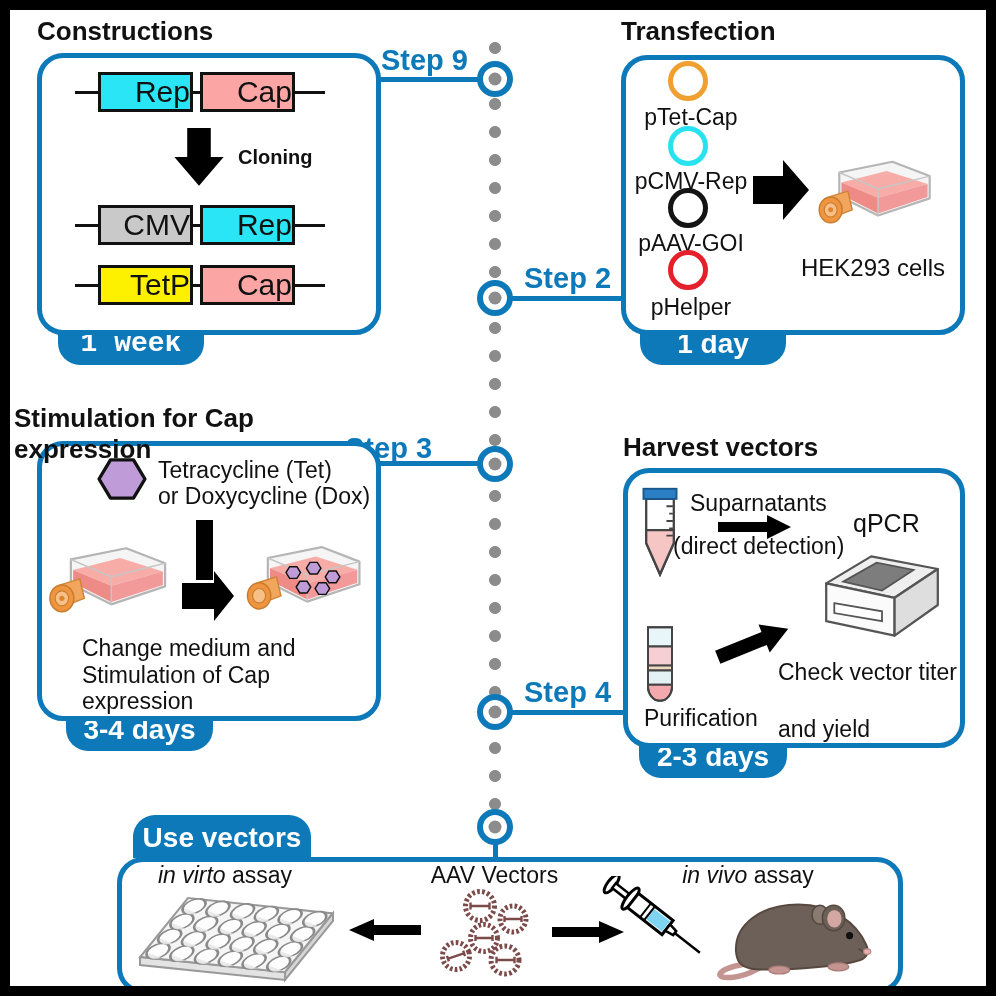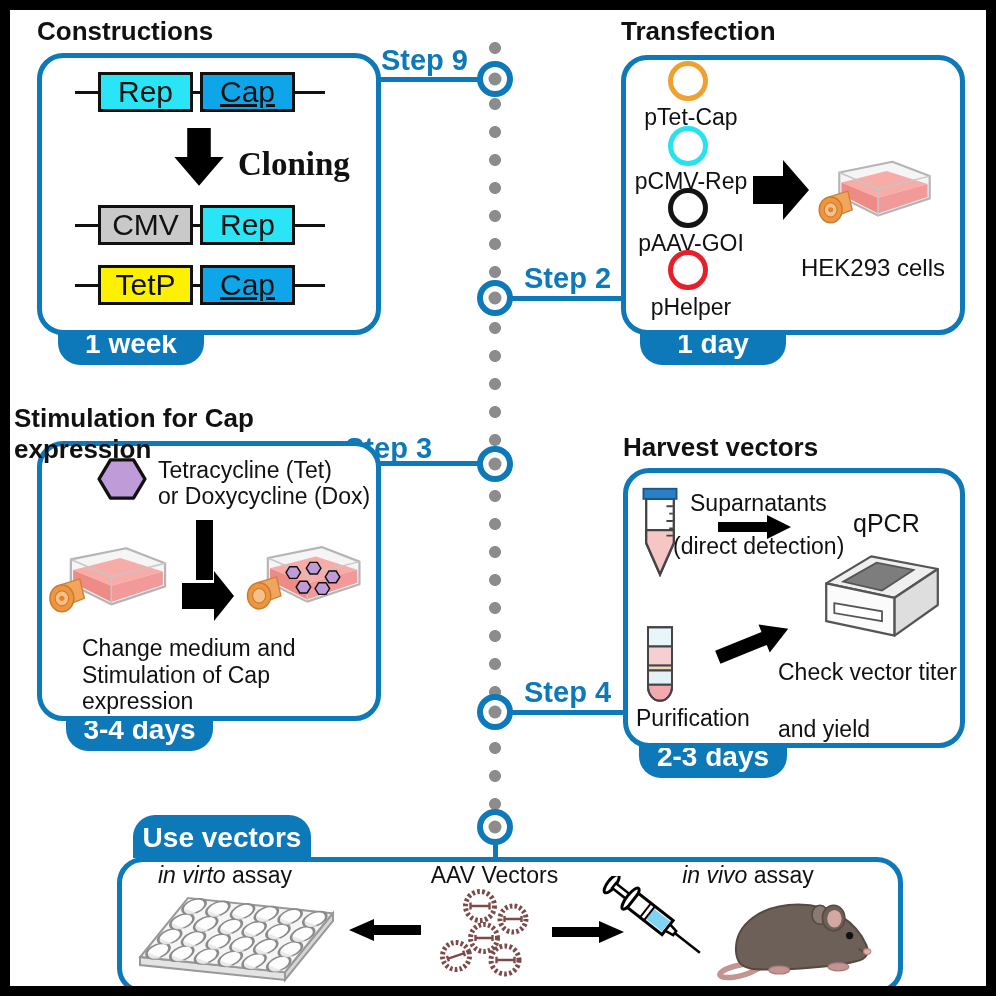--- a/index.html
+++ b/index.html
@@ -23,33 +23,33 @@
   .panel{position:absolute;background:#fff;border:5px solid #0d79b9;border-radius:26px;z-index:5;}
   .ptitle{position:absolute;font-weight:bold;font-size:26px;text-align:left;z-index:6;}
   .badge{position:absolute;background:#0d79b9;color:#fff;font-weight:bold;font-size:28px;
          text-align:center;height:42px;line-height:42px;z-index:2;}
   .badge.bottom{border-radius:0 0 22px 22px;}
   .badge.top{border-radius:22px 22px 0 0;z-index:6;}
 
   
   .geneline{position:absolute;height:3px;background:#111;}
   .gbox{position:absolute;width:95px;height:40px;border:3px solid #111;box-sizing:border-box;
-        text-align:center;font-size:30px;line-height:34px;}
-  .g-cyan{background:#29e5f6;} .g-orange{background:#0ea5e9;text-decoration:underline;}
+        text-align:right;font-size:30px;line-height:34px;}
+  .g-cyan{background:#29e5f6;} .g-orange{background:#fca5a5;}
   .g-gray{background:#c9c9c9;} .g-yellow{background:#fdf100;}
 
   
   .ring{position:absolute;width:40px;height:40px;border-radius:50%;background:#fff;
         border:5px solid #000;box-sizing:border-box;}
   .ring-orange{border-color:#f0a030;} .ring-cyan{border-color:#28e2f0;}
   .ring-black{border-color:#141414;} .ring-red{border-color:#e6202a;}
 
   .lbl{position:absolute;font-size:23px;line-height:26px;}
   .lbl.c{text-align:center;}
-  .boldlbl{position:absolute;font-weight:bold;font-size:33px;font-family:Liberation Serif, serif;}
+  .boldlbl{position:absolute;font-weight:bold;font-size:20px;}
   .abs{position:absolute;}
   .it{font-style:italic;}
 </style>
 </head>
 <body>
 
 <div class="stage">
 
   <div class="dots"></div>
 
@@ -82,21 +82,21 @@
     <div class="boldlbl" style="left:196px;top:88px;">Cloning</div>
 
     <div class="geneline" style="left:33px;top:166px;width:250px;"></div>
     <div class="gbox g-gray" style="left:56px;top:147px;">CMV</div>
     <div class="gbox g-cyan" style="left:158px;top:147px;">Rep</div>
 
     <div class="geneline" style="left:33px;top:226px;width:250px;"></div>
     <div class="gbox g-yellow" style="left:56px;top:207px;">TetP</div>
     <div class="gbox g-orange" style="left:158px;top:207px;">Cap</div>
   </section>
-  <div class="badge bottom" style="left:58px;top:323px;width:146px;">1 week</div>
+  <div class="badge bottom" style="left:58px;top:323px;width:146px;font-family:Liberation Mono, monospace;">1 week</div>
 
   <div class="ptitle" style="left:621px;top:16px;width:334px;">Transfection</div>
   <section class="panel" style="left:621px;top:55px;width:334px;height:270px;">
     <div class="ring ring-orange" style="left:42px;top:1px;"></div>
     <div class="lbl c" style="left:0px;top:44px;width:130px;">pTet-Cap</div>
     <div class="ring ring-cyan" style="left:42px;top:66px;"></div>
     <div class="lbl c" style="left:0px;top:108px;width:130px;">pCMV-Rep</div>
     <div class="ring ring-black" style="left:42px;top:128px;"></div>
     <div class="lbl c" style="left:0px;top:170px;width:130px;">pAAV-GOI</div>
     <div class="ring ring-red" style="left:42px;top:190px;"></div>
@@ -200,21 +200,21 @@
       <path d="M5,76 L35,76 L35,78 A15,18 0 0 1 5,78 Z" fill="#f4a9ae" stroke="#444" stroke-width="2.5"></path>
       <path d="M5,4 L5,78 A15,18 0 0 0 35,78 L35,4 Z" fill="none" stroke="#444" stroke-width="2.5"></path>
     </svg>
     <svg class="abs" style="left:85px;top:147px;" width="80" height="46" viewBox="0 0 80 46">
       <g transform="rotate(-22 40 23)">
         <polygon points="2,16 52,16 52,8 78,23 52,38 52,30 2,30" fill="#000"></polygon>
       </g>
     </svg>
     <div class="lbl" style="left:150px;top:186px;">Check vector titer</div>
     <div class="lbl" style="left:150px;top:213px;margin-top:30px;">and yield</div>
-    <div class="lbl" style="left:8px;top:232px;">Purification</div>
+    <div class="lbl" style="left:16px;top:232px;">Purification</div>
   </section>
   <div class="badge bottom" style="left:639px;top:736px;width:148px;">2-3 days</div>
 
   <div class="badge top" style="left:133px;top:815px;width:178px;height:43px;line-height:45px;">Use vectors</div>
   <section class="panel" style="left:117px;top:857px;width:776px;height:127px;">
     <div class="lbl c" style="left:23px;top:0px;width:160px;"><span class="it">in virto</span><span> assay</span></div>
 
     <svg class="abs" style="left:16px;top:29px;" width="200" height="96" viewBox="0 0 200 96">
       <polygon points="2,66 147,81 147,89 2,74" fill="#e3e3e3" stroke="#999" stroke-width="2"></polygon>
       <polygon points="147,81 195,22 195,30 147,89" fill="#d6d6d6" stroke="#999" stroke-width="2"></polygon>

